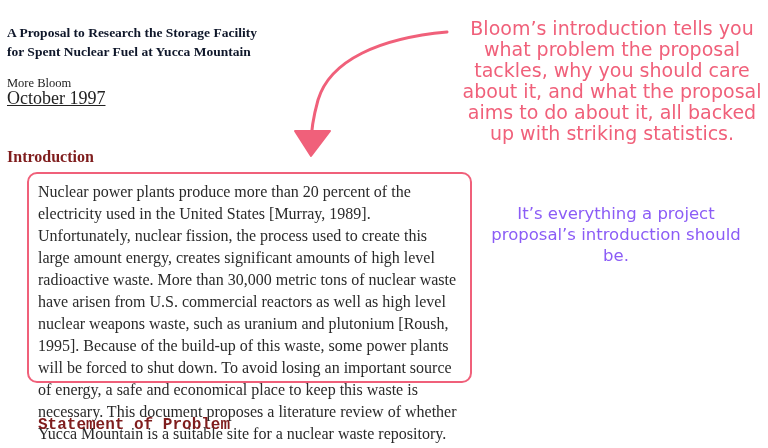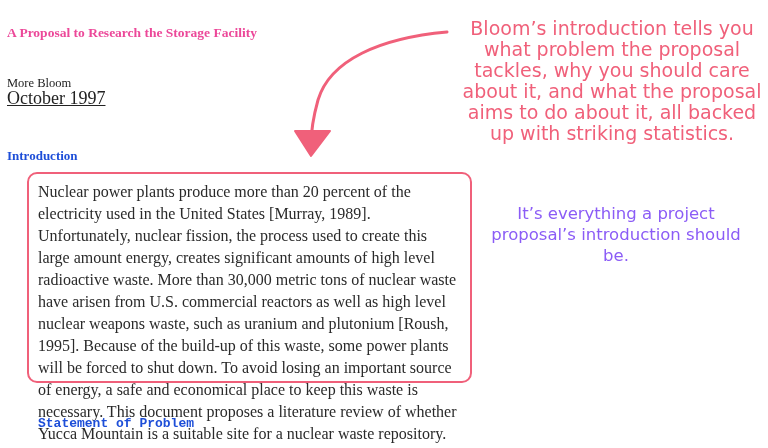--- a/index.html
+++ b/index.html
@@ -5,26 +5,26 @@
   html, body { margin: 0; padding: 0; }
   body {
     width: 768px; height: 448px; overflow: hidden;
     background: #ffffff; position: relative;
     font-family: "Liberation Serif", "DejaVu Serif", serif;
     color: #222222;
   }
   .doc-title {
     position: absolute; left: 7px; top: 23px;
     font-weight: bold; font-size: 13.5px; line-height: 19px;
-    color: #ec4899; margin: 0; width: 360px;
+    color: #0f172a; margin: 0; width: 360px;
   }
   .author { position: absolute; left: 7px; top: 76px; font-size: 12.5px; line-height: 15px; }
   .date { position: absolute; left: 7px; top: 91px; font-size: 18px; line-height: 15px; text-decoration: underline; }
   .section-heading {
-    position: absolute; font-weight: bold; font-size: 13px; color: #1d4ed8; margin: 0;
+    position: absolute; font-weight: bold; font-size: 16px; color: #7f1d1d; margin: 0;
   }
   .intro-heading { left: 7px; top: 148px; }
   .problem-heading { left: 38px; top: 416px; font-family: Liberation Mono, monospace; }
   .intro-box {
     position: absolute; left: 27px; top: 172px; width: 445px; height: 211px;
     box-sizing: border-box;
     border: 2px solid #f0607a; border-radius: 10px;
     padding: 7px 9px 0 9px;
   }
   .intro-text {
@@ -42,20 +42,21 @@
     color: #8b5cf6; font-size: 16.5px; line-height: 21px;
     text-align: center; margin: 0;
   }
   .arrow { position: absolute; left: 0; top: 0; width: 768px; height: 448px; pointer-events: none; }
 </style>
 </head>
 <body>
 
 <h1 class="doc-title">
   <span>A Proposal to Research the Storage Facility</span><br>
+  <span>for Spent Nuclear Fuel at Yucca Mountain</span>
 </h1>
 
 <div class="author">More Bloom</div>
 <div class="date">October 1997</div>
 
 <h2 class="section-heading intro-heading">Introduction</h2>
 
 <div class="intro-box">
   <p class="intro-text">Nuclear power plants produce more than 20 percent of the electricity used in the United States [Murray, 1989]. Unfortunately, nuclear fission, the process used to create this large amount energy, creates significant amounts of high level radioactive waste. More than 30,000 metric tons of nuclear waste have arisen from U.S. commercial reactors as well as high level nuclear weapons waste, such as uranium and plutonium [Roush, 1995]. Because of the build-up of this waste, some power plants will be forced to shut down. To avoid losing an important source of energy, a safe and economical place to keep this waste is necessary. This document proposes a literature review of whether Yucca Mountain is a suitable site for a nuclear waste repository. The proposed review will discuss the economical and environmental aspects of a national storage facility. This proposal includes my methods for gathering information, a schedule for completing the review, and my qualifications.</p>
 </div>

